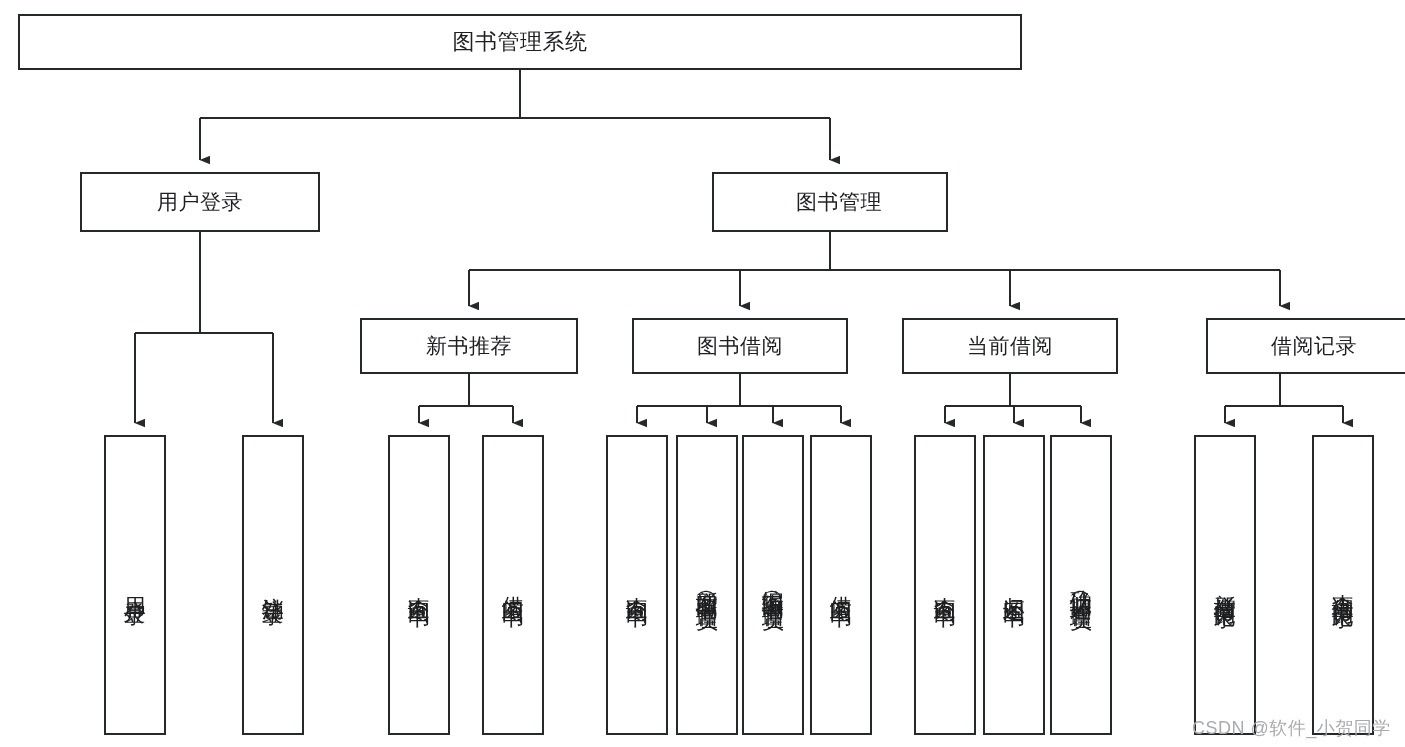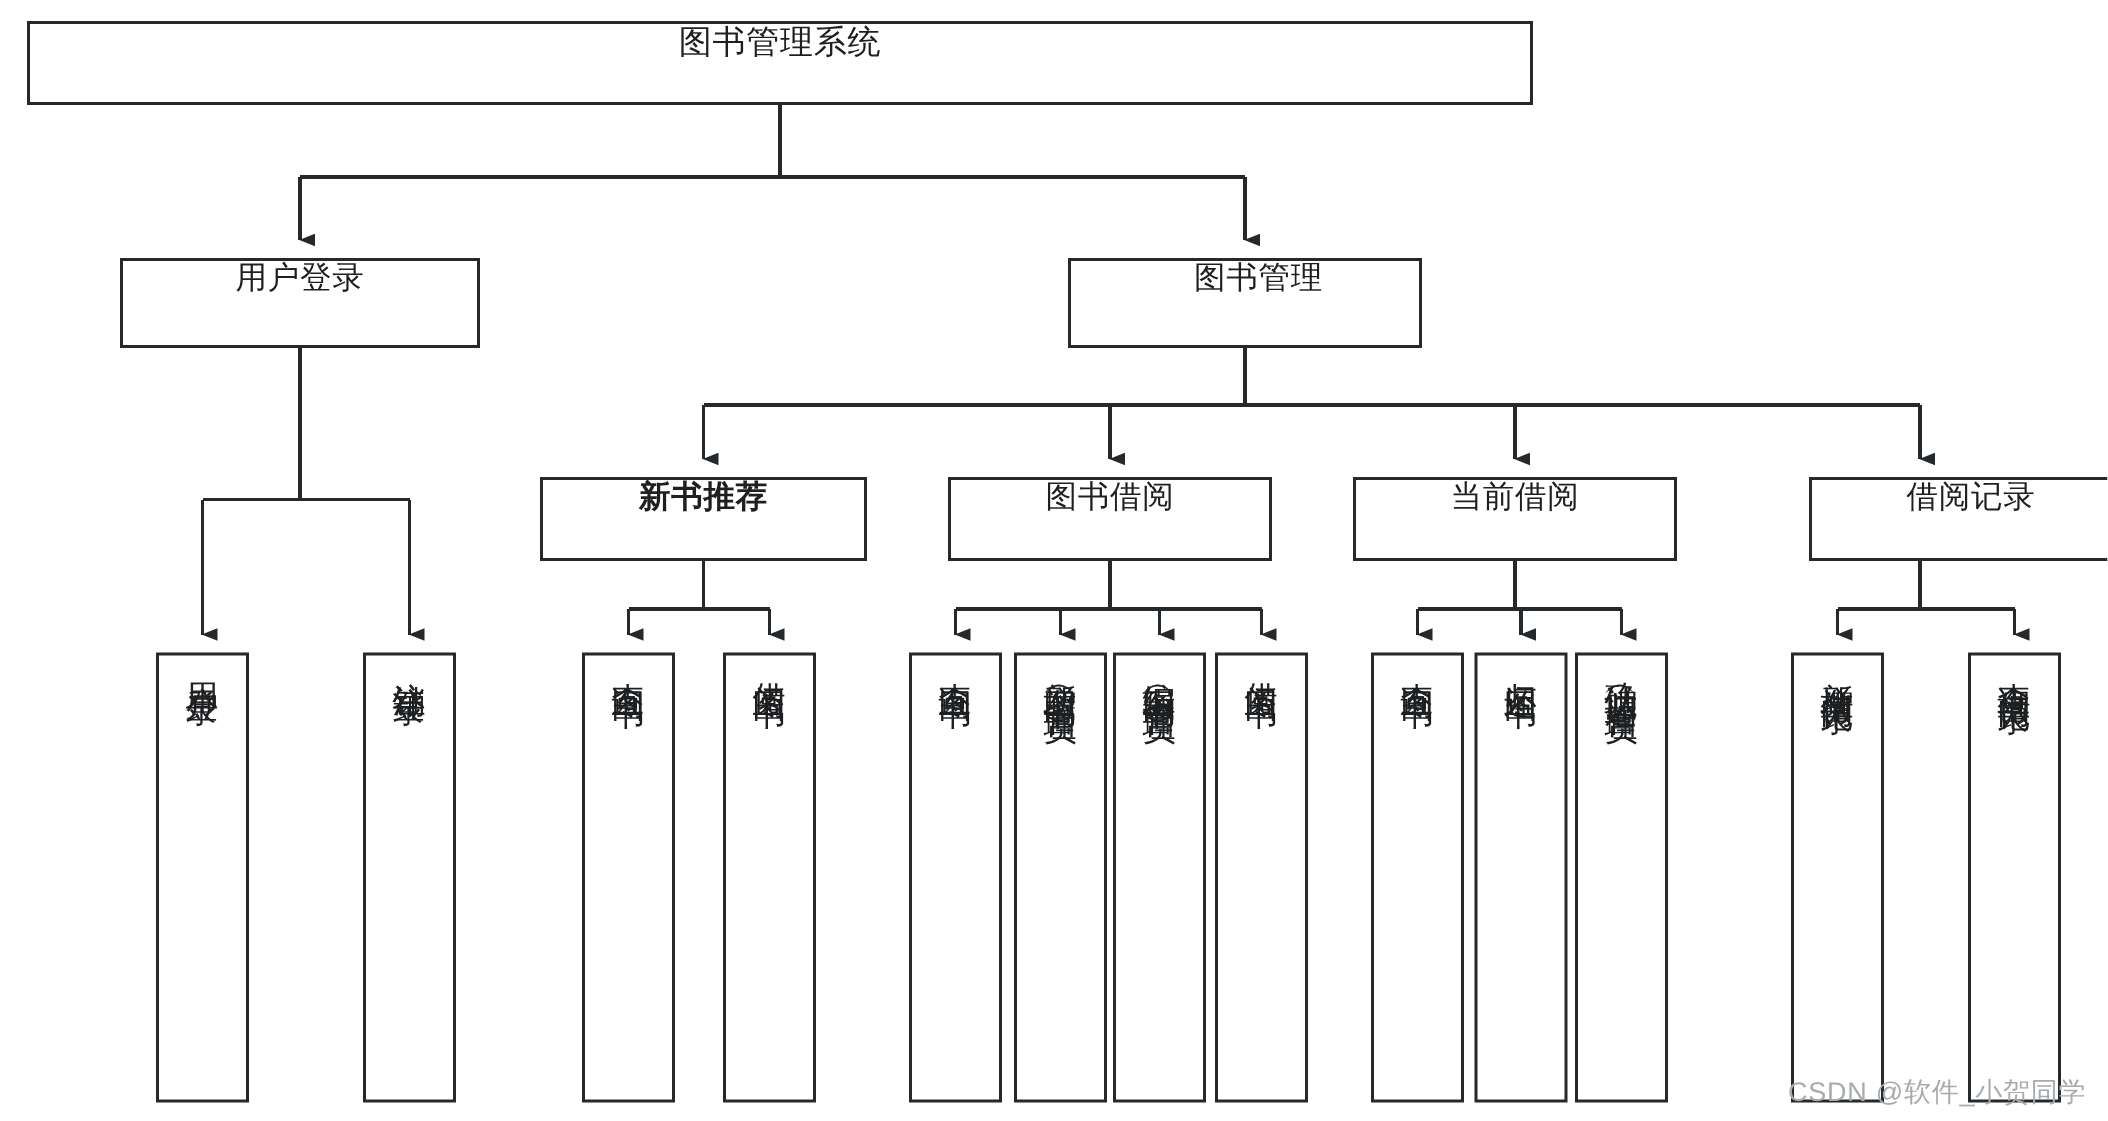--- a/index.html
+++ b/index.html
@@ -25,21 +25,21 @@
     width: 1405px;
     height: 747px;
     pointer-events: none;
   }
   .node {
     position: absolute;
     box-sizing: border-box;
     border: 2px solid #26292b;
     background: #ffffff;
     display: flex;
-    align-items: flex-start;
+    align-items: center;
     justify-content: center;
     color: #1d1f21;
   }
   .node.h {
     
     font-size: 21px;
     letter-spacing: 0.5px;
     line-height: 1.1;
   }
   .node.root {
@@ -126,21 +126,21 @@
     <span>图书管理系统</span>
   </div>
 
   <div class="node h" style="left: 80px; top: 172px; width: 240px; height: 60px;">
     <span>用户登录</span>
   </div>
   <div class="node h" style="left: 712px; top: 172px; width: 236px; height: 60px; padding-left: 18px;">
     <span>图书管理</span>
   </div>
 
-  <div class="node h" style="left: 360px; top: 318px; width: 218px; height: 56px; font-weight: bold;">
+  <div class="node h" style="left: 360px; top: 318px; width: 218px; height: 56px;">
     <span>新书推荐</span>
   </div>
   <div class="node h" style="left: 902px; top: 318px; width: 216px; height: 56px;">
     <span>当前借阅</span>
   </div>
   <div class="node h" style="left: 632px; top: 318px; width: 216px; height: 56px;">
     <span>图书借阅</span>
   </div>
   <div class="node h" style="left: 1172px; top: 318px; width: 216px; height: 56px; margin-left: 34px;">
     <span>借阅记录</span>

